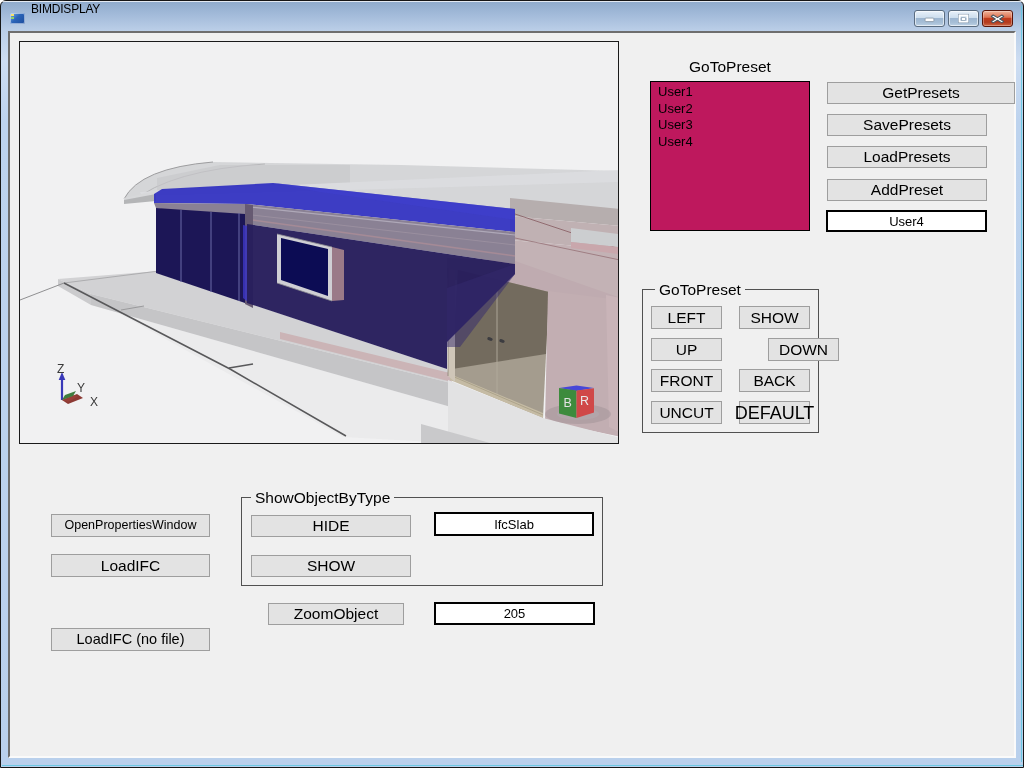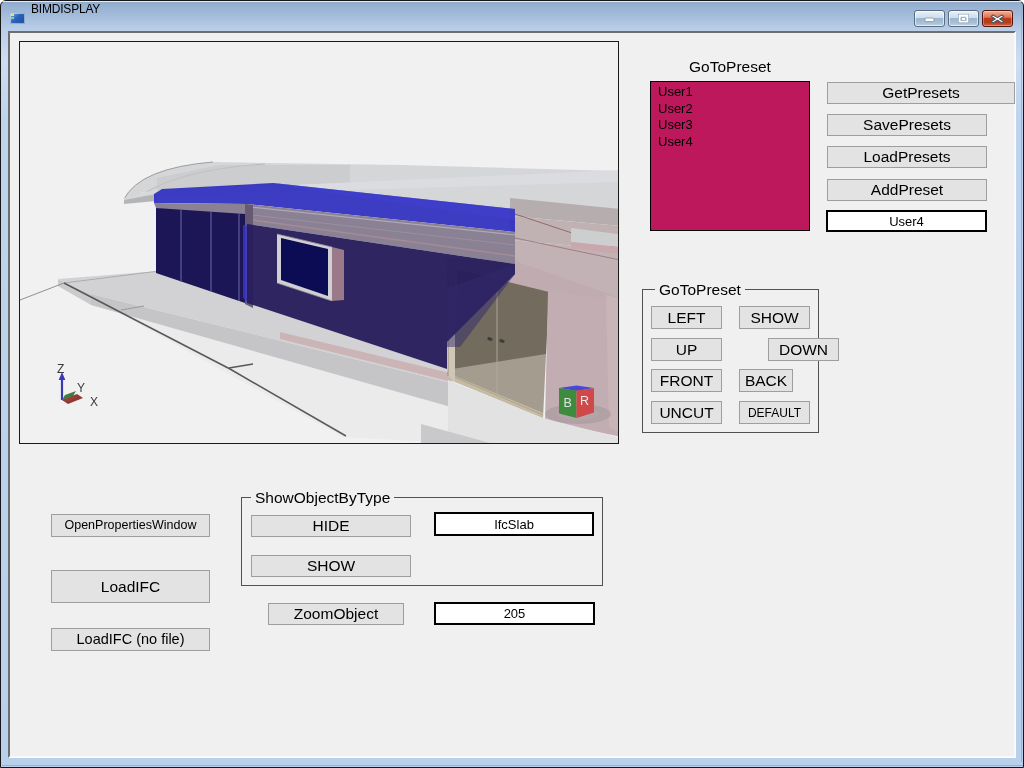--- a/index.html
+++ b/index.html
@@ -145,25 +145,25 @@
 <div class="ctrl btn" style="left:827px;top:179px;width:160px;height:22px">AddPreset</div>
 <div class="ctrl tbox" style="left:826px;top:210px;width:161px;height:22px">User4</div>
 <div class="ctrl grp" style="left:642px;top:289px;width:177px;height:144px">
   <div class="grplab" style="left:12px">GoToPreset</div>
 </div>
 <div class="ctrl btn" style="left:651px;top:306px;width:71px;height:23px">LEFT</div>
 <div class="ctrl btn" style="left:739px;top:306px;width:71px;height:23px">SHOW</div>
 <div class="ctrl btn" style="left:651px;top:338px;width:71px;height:23px">UP</div>
 <div class="ctrl btn" style="left:768px;top:338px;width:71px;height:23px">DOWN</div>
 <div class="ctrl btn" style="left:651px;top:369px;width:71px;height:23px">FRONT</div>
-<div class="ctrl btn" style="left:739px;top:369px;width:54px;height:23px">BACK</div>
+<div class="ctrl btn" style="left:739px;top:369px;width:71px;height:23px">BACK</div>
 <div class="ctrl btn" style="left:651px;top:401px;width:71px;height:23px">UNCUT</div>
-<div class="ctrl btn" style="left:739px;top:401px;width:71px;height:23px;font-size:12px">DEFAULT</div>
+<div class="ctrl btn" style="left:739px;top:401px;width:71px;height:23px;font-size:18px">DEFAULT</div>
 <div class="ctrl btn" style="left:51px;top:514px;width:159px;height:23px;font-size:12.5px">OpenPropertiesWindow</div>
-<div class="ctrl btn" style="left:51px;top:570px;width:159px;height:33px">LoadIFC</div>
+<div class="ctrl btn" style="left:51px;top:554px;width:159px;height:23px">LoadIFC</div>
 <div class="ctrl btn" style="left:51px;top:628px;width:159px;height:23px;font-size:14.5px">LoadIFC (no file)</div>
 <div class="ctrl grp" style="left:241px;top:497px;width:362px;height:89px">
   <div class="grplab" style="left:9px">ShowObjectByType</div>
 </div>
 <div class="ctrl btn" style="left:251px;top:515px;width:160px;height:22px">HIDE</div>
 <div class="ctrl btn" style="left:251px;top:555px;width:160px;height:22px">SHOW</div>
 <div class="ctrl tbox" style="left:434px;top:512px;width:160px;height:24px">IfcSlab</div>
 <div class="ctrl btn" style="left:268px;top:603px;width:136px;height:22px">ZoomObject</div>
 <div class="ctrl tbox" style="left:434px;top:602px;width:161px;height:23px">205</div>
 

